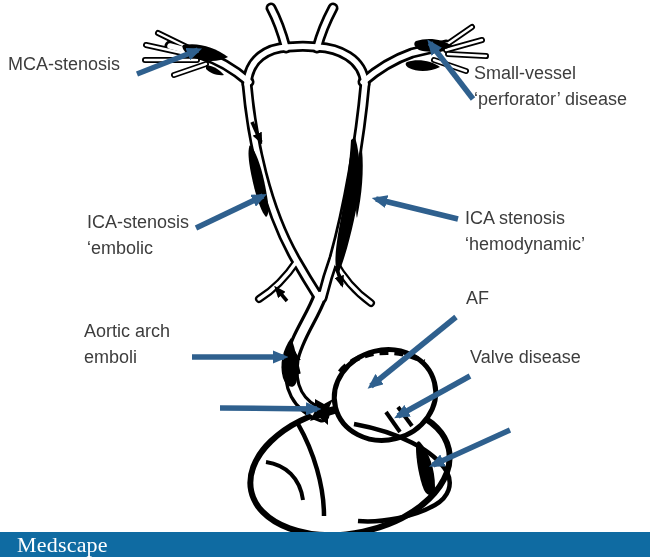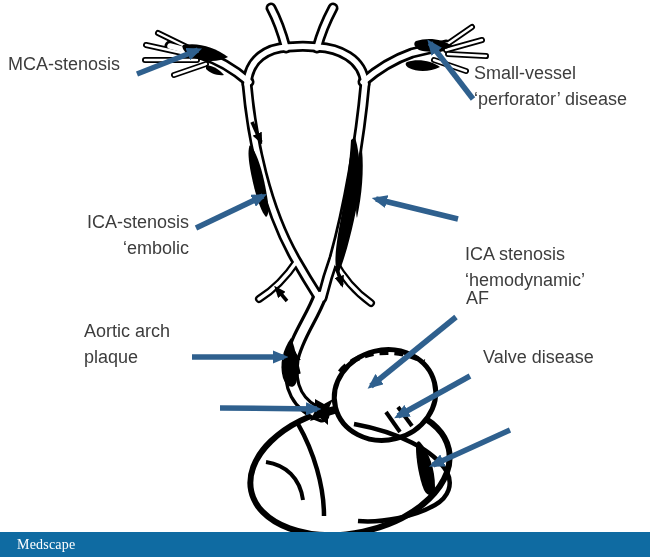--- a/index.html
+++ b/index.html
@@ -5,27 +5,27 @@
   html,body{margin:0;padding:0;background:#fff;}
   #stage{
     position:relative;width:650px;height:557px;background:#ffffff;overflow:hidden;
     font-family:"Liberation Sans",sans-serif;
   }
   #artwork{position:absolute;left:0;top:0;width:650px;height:557px;}
   .label{
     position:absolute;font-size:18px;line-height:26px;color:#3d3d3d;
     white-space:pre-line;letter-spacing:0px;
   }
-  .label.right{text-align:right;}
+  .label.right{}
   #footer-bar{
     position:absolute;left:0;top:532px;width:650px;height:25px;background:#0f6ba2;
   }
   #medscape-logo{
     position:absolute;left:17px;top:0;height:25px;line-height:26px;
-    font-family:"Liberation Serif",serif;font-size:14px;color:#ffffff;letter-spacing:0.2px;
+    font-family:"Liberation Serif",serif;font-size:22px;color:#ffffff;letter-spacing:0.2px;
   }
 </style>
 </head>
 <body>
 
 <div id="stage">
 
   <svg id="artwork" viewBox="0 0 650 557" width="650" height="557" aria-hidden="true">
     <defs>
       <marker id="ah" markerWidth="2.8" markerHeight="2.4" refX="2" refY="1.2" orient="auto">
@@ -125,29 +125,29 @@
   </svg>
 
   <div class="label" style="left:8px;top:51px;">MCA-stenosis</div>
 
   <div class="label" style="left:474px;top:60px;">Small-vessel
 ‘perforator’ disease</div>
 
   <div class="label right" style="right:461px;top:209px;">ICA-stenosis
 ‘embolic</div>
 
-  <div class="label" style="left:465px;top:205px;margin-top:36px;">ICA stenosis
+  <div class="label" style="left:465px;top:205px;">ICA stenosis
 ‘hemodynamic’</div>
 
   <div class="label" style="left:84px;top:318px;">Aortic arch
-plaque</div>
+emboli</div>
 
   <div class="label" style="left:466px;top:285px;text-align:right;">AF</div>
 
-  <div class="label" style="left:483px;top:344px;">Valve disease</div>
+  <div class="label" style="left:470px;top:344px;">Valve disease</div>
 
 
 
   <div id="footer-bar">
     <span id="medscape-logo">Medscape</span>
   </div>
 
 </div>
 
 </body></html>

